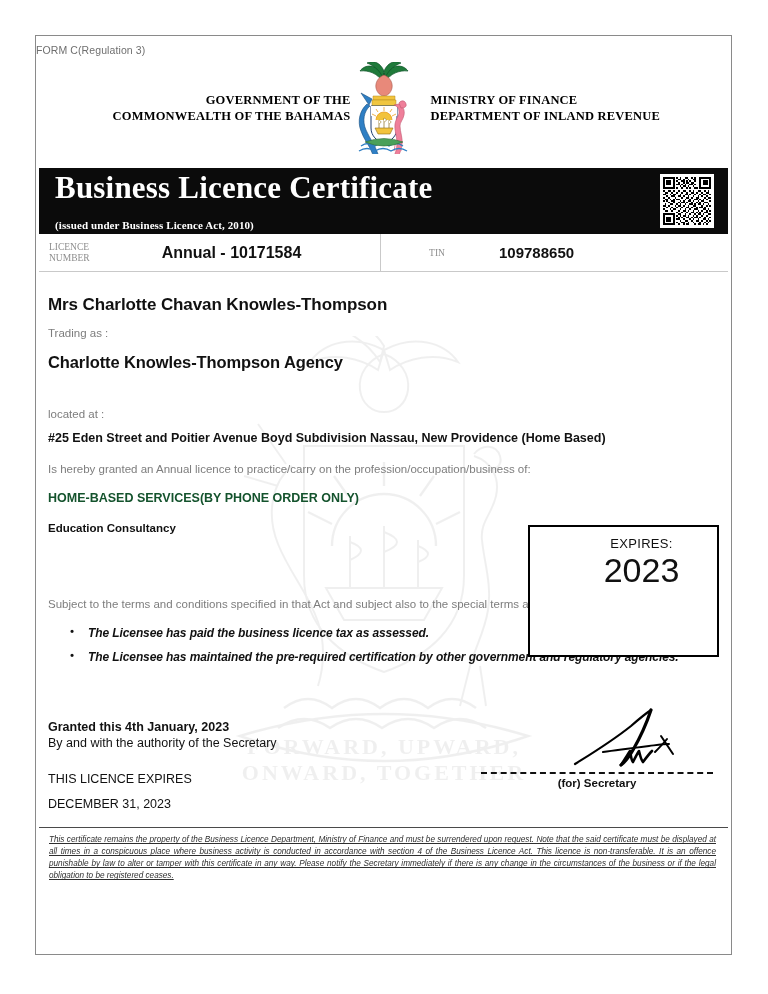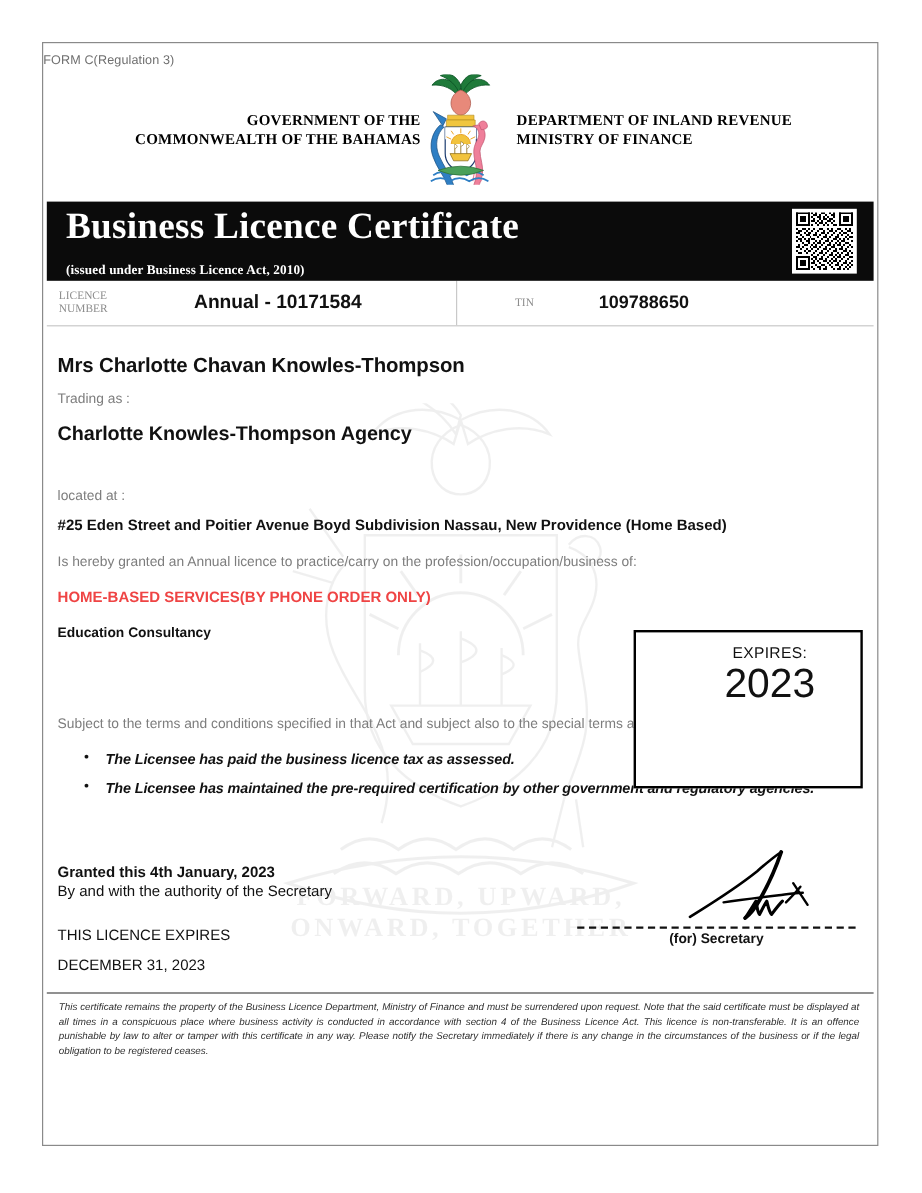--- a/index.html
+++ b/index.html
@@ -202,21 +202,21 @@
   .addr {
     font-size: 12.5px;
     font-weight: bold;
     color: #111;
     margin-top: 9px;
   }
   .granted-line { margin-top: 16px; }
   .biz {
     font-size: 12.5px;
     font-weight: bold;
-    color: #ef4444;
+    color: #14532d;
     margin-top: 13px;
   }
   .biz2 {
     font-size: 11.5px;
     font-weight: bold;
     color: #111;
     margin-top: 17px;
   }
 
   .subject {
@@ -342,20 +342,21 @@
   
   .disclaimer {
     margin: 16px 3px 0 3px;
     border-top: 1px solid #4a4a4a;
     padding: 6px 12px 0 10px;
     font-size: 8.2px;
     font-style: italic;
     color: #2f2f2f;
     line-height: 1.46;
     text-align: justify;
+    text-decoration: underline;
   }
 </style>
 </head>
 <body>
 
 <div class="certificate">
 
   <div class="watermark">
     <svg viewBox="0 0 420 470" xmlns="http://www.w3.org/2000/svg">
       <g fill="#555" stroke="#555" stroke-width="2">
@@ -444,22 +445,22 @@
             <path d="M18 43 l-8 -12 l11 6z"></path>
           </g>
 
           <path d="M10 84 q7 -5 14 0 q7 -5 14 0 q7 -5 14 0" fill="none" stroke="#2f7fc4" stroke-width="1.4"></path>
           <path d="M8 89 q8 -5 16 0 q8 -5 16 0 q8 -5 16 0" fill="none" stroke="#2f7fc4" stroke-width="1.4"></path>
           <path d="M14 80 q19 -7 38 0 q-19 8 -38 0z" fill="#4aa05a" stroke="#2d6b38" stroke-width="0.6"></path>
         </svg>
       </div>
 
       <div class="header-right">
+        <div>MINISTRY OF FINANCE</div>
         <div>DEPARTMENT OF INLAND REVENUE</div>
-        <div>MINISTRY OF FINANCE</div>
       </div>
     </div>
 
     <div class="title-band">
       <div class="title-text">
         <h1>Business Licence Certificate</h1>
         <div class="subtitle">(issued under Business Licence Act, 2010)</div>
       </div>
       <div class="qr">
         <svg viewBox="0 0 29 29" xmlns="http://www.w3.org/2000/svg" shape-rendering="crispEdges">

